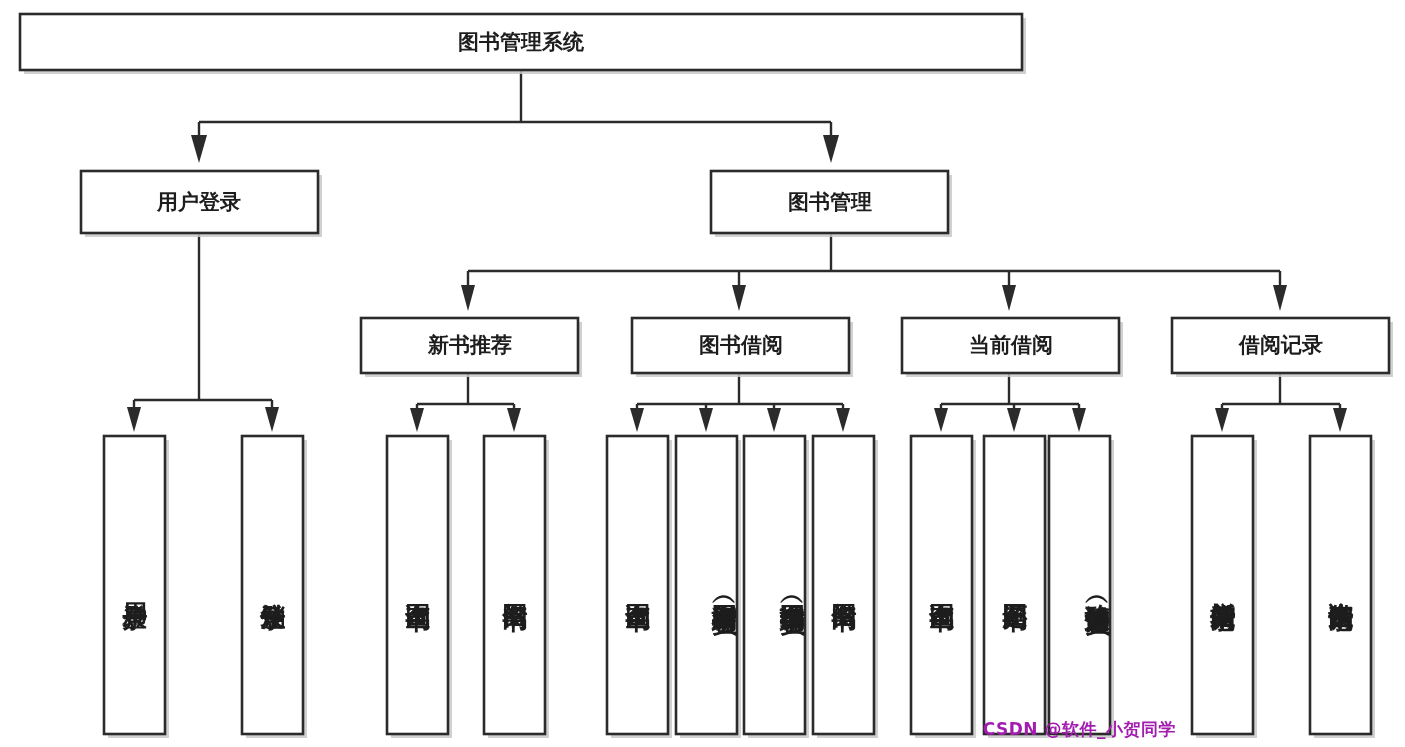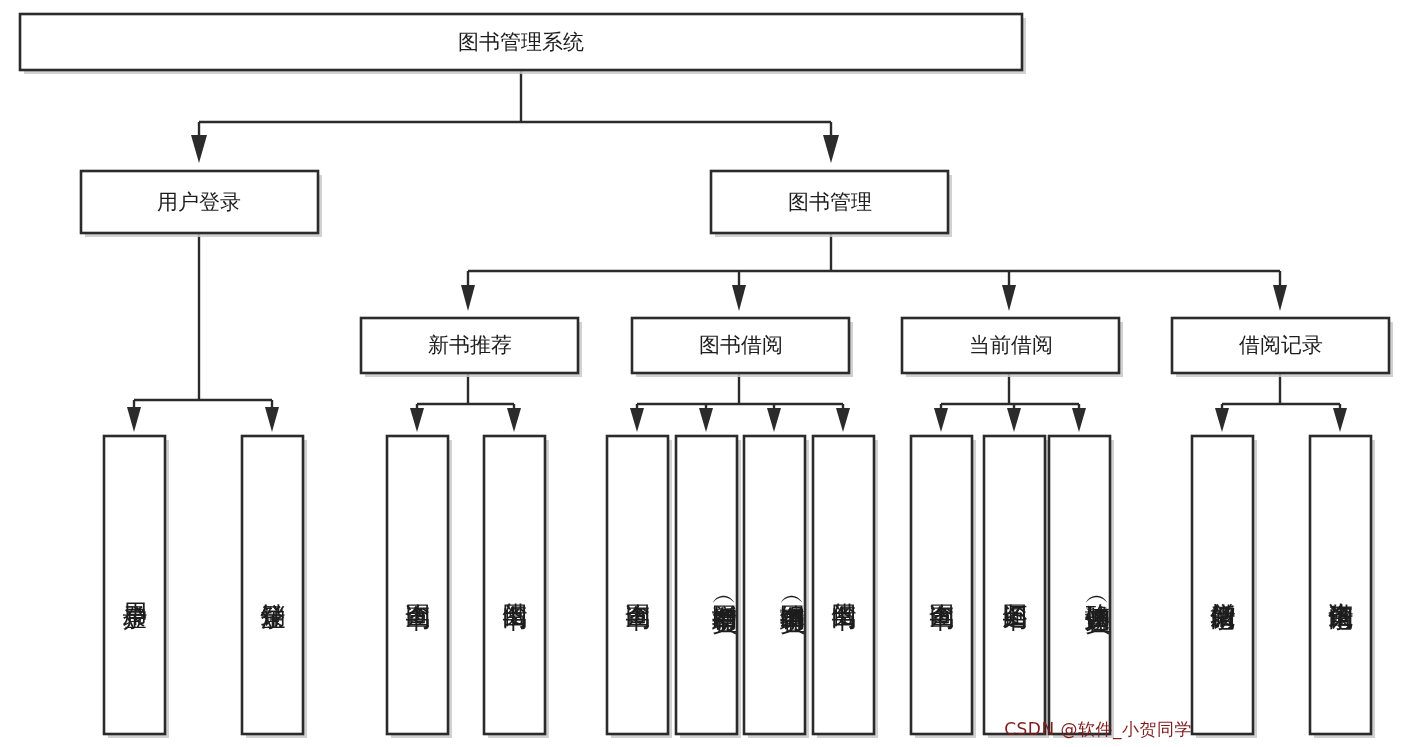--- a/index.html
+++ b/index.html
@@ -13,20 +13,21 @@
     font-family: "DejaVu Sans", sans-serif;
     overflow: hidden;
     position: relative;
   }
   #diagram-root {
     position: absolute;
     left: 0;
     top: 0;
     width: 1204px;
     height: 747px;
+    font-weight: bold;
   }
   svg.flow {
     display: block;
     width: 1405px;
     height: 747px;
   }
   .node-box {
     fill: #ffffff;
     stroke: #2b2b2b;
     stroke-width: 2.6;
@@ -61,25 +62,25 @@
     font-size: 25px;
     line-height: 1.04;
     color: #1d1d1d;
     letter-spacing: 1px;
     text-align: center;
     white-space: nowrap;
     pointer-events: none;
   }
   #watermark {
     position: absolute;
-    right: 12px;
+    right: 28px;
     bottom: 6px;
     font-family: "DejaVu Sans", sans-serif;
     font-size: 17px;
-    color: #7f1d1d;
+    color: #a21caf;
     letter-spacing: 0.5px;
     user-select: none;
   }
 </style>
 </head>
 <body>
 
 <div id="diagram-root">
 
   <svg class="flow" viewBox="0 0 1405 747" xmlns="http://www.w3.org/2000/svg">

